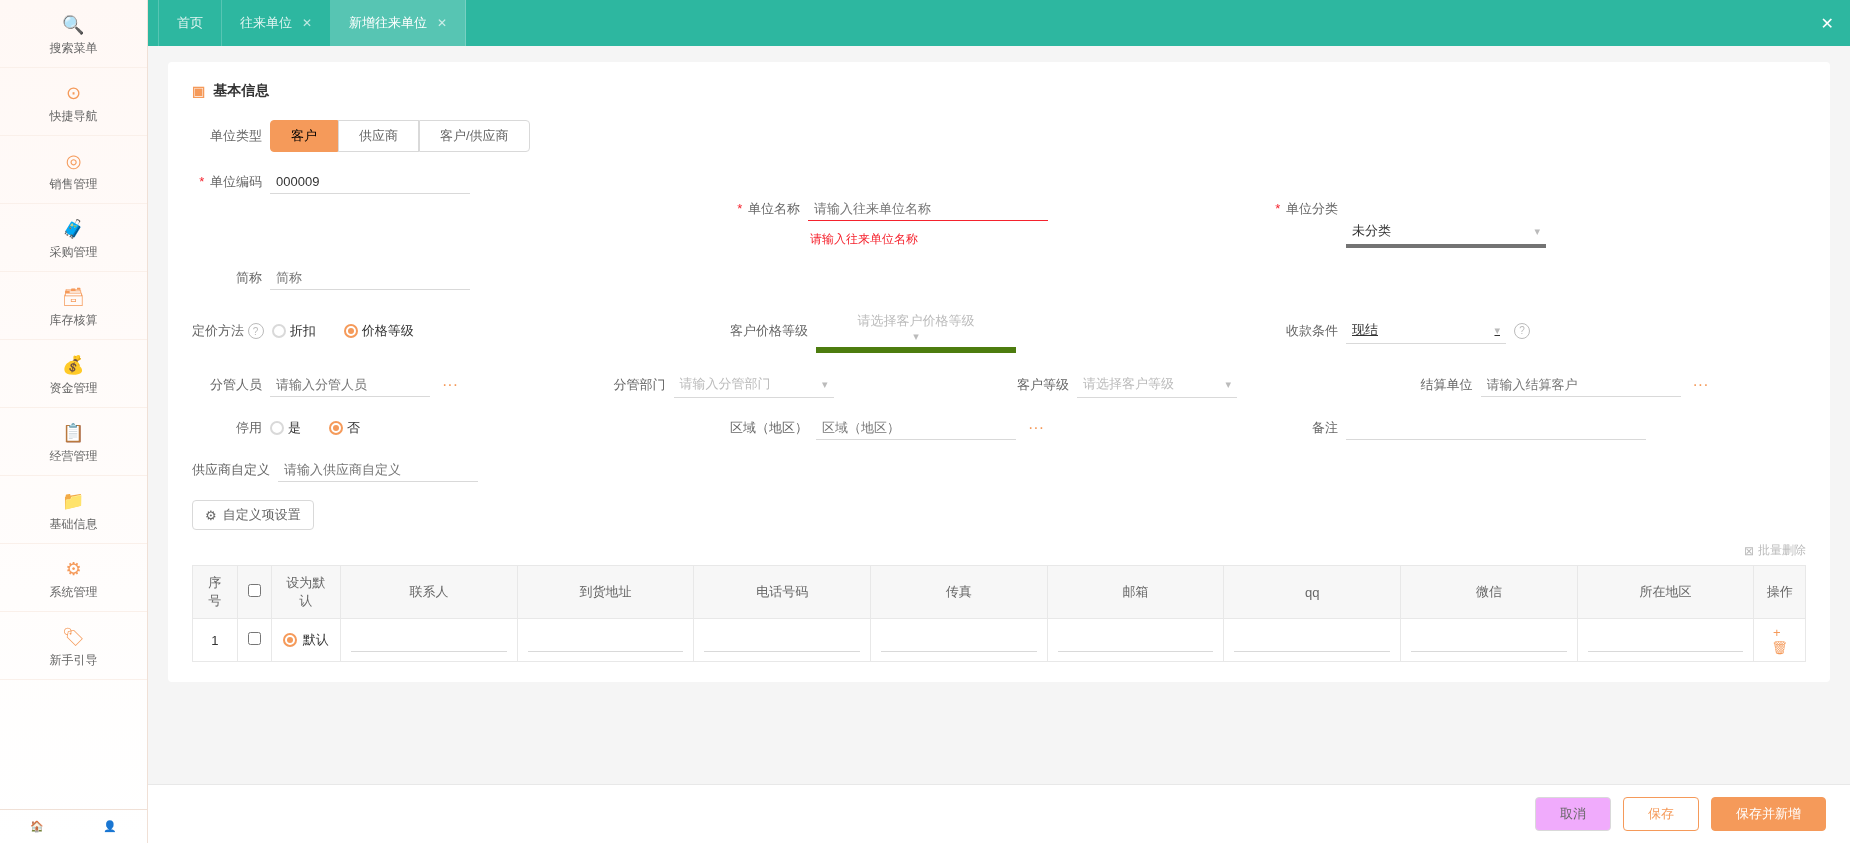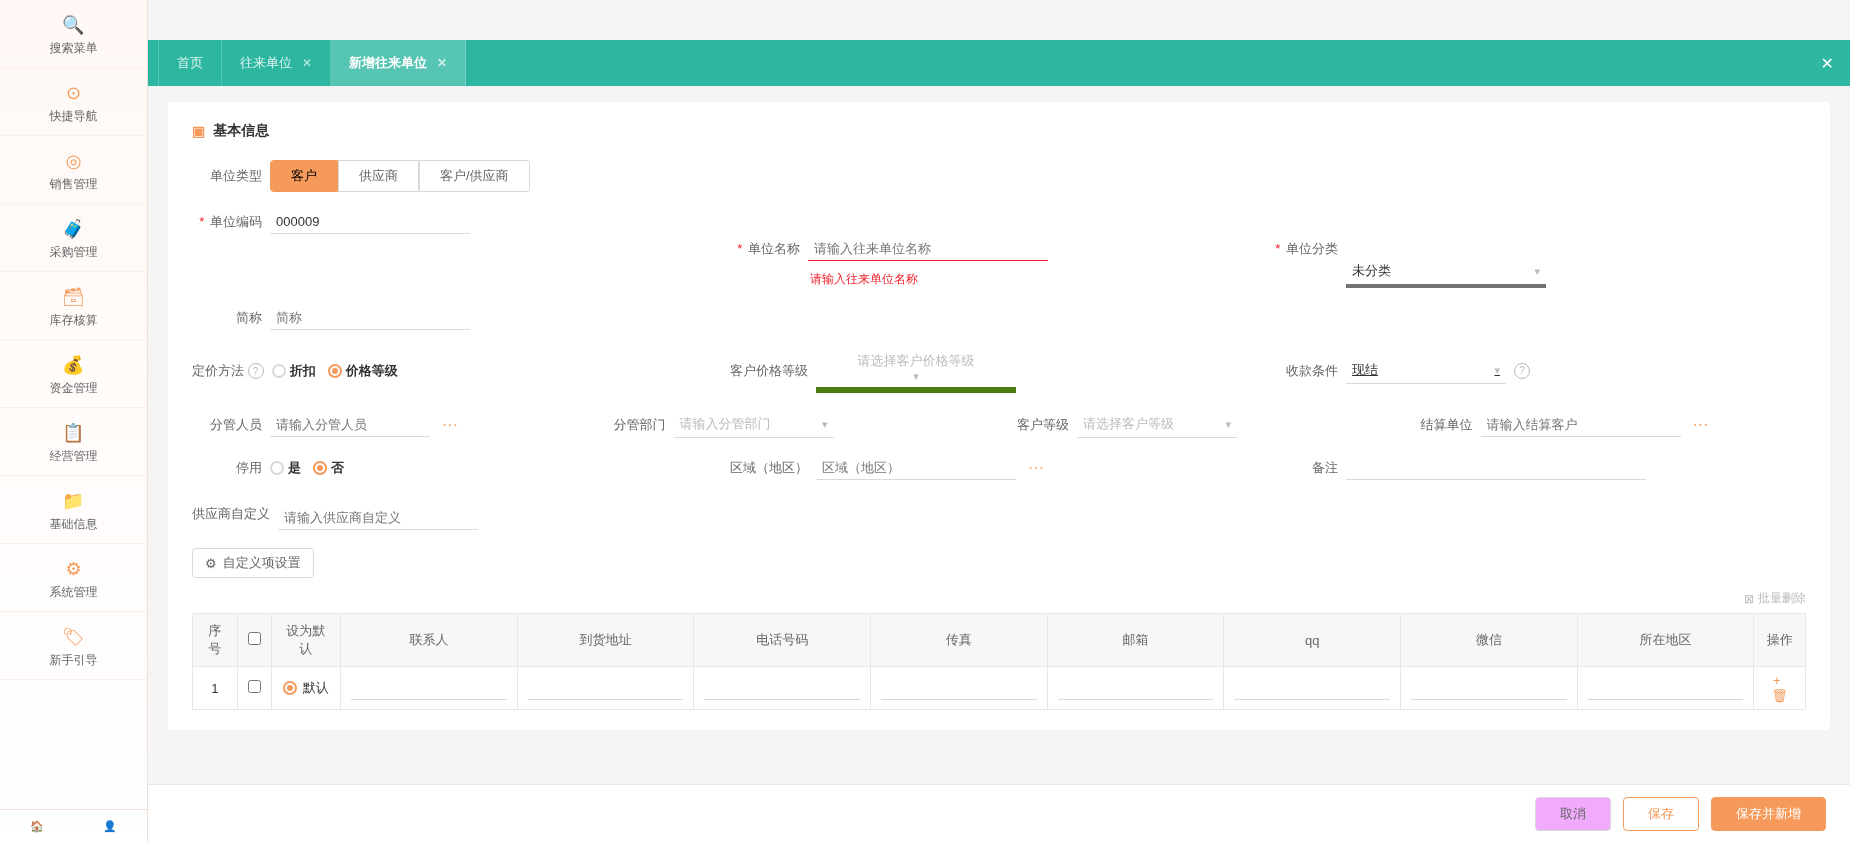--- a/index.html
+++ b/index.html
@@ -40,35 +40,34 @@
 
     
     .tab-bar {
       background: #2db7a0;
       display: flex;
       align-items: center;
       height: 46px;
       padding: 0 10px;
       flex-shrink: 0;
       position: relative;
-      margin-top: 40px;
     }
     .tab {
       display: flex;
       align-items: center;
       padding: 0 18px;
       height: 46px;
       color: rgba(255,255,255,0.85);
       cursor: pointer;
       font-size: 13px;
       gap: 6px;
       border-right: 1px solid rgba(255,255,255,0.2);
     }
     .tab:first-child { border-left: 1px solid rgba(255,255,255,0.2); }
-    .tab.active { background: rgba(255,255,255,0.2); color: #fff; font-weight: 700; }
+    .tab.active { background: rgba(255,255,255,0.2); color: #fff; font-weight: 400; }
     .tab .close-btn { font-size: 12px; color: rgba(255,255,255,0.7); cursor: pointer; margin-left: 4px; }
     .tab-close-global { position: absolute; right: 16px; color: #fff; cursor: pointer; font-size: 16px; }
 
     
     .content {
       flex: 1;
       background: #f5f5f5;
       overflow-y: auto;
       padding: 16px 20px;
     }
@@ -136,21 +135,21 @@
       cursor: pointer;
       display: flex;
       align-items: center;
       justify-content: space-between;
     }
     .select-placeholder { color: #bbb; }
     .select-value { color: #333; }
     .chevron { color: #bbb; font-size: 11px; }
 
     
-    .radio-group { display: flex; gap: 12px; align-items: center; font-weight: bold; }
+    .radio-group { display: flex; gap: 28px; align-items: center; }
     .radio-item { display: flex; align-items: center; gap: 4px; cursor: pointer; color: #333; font-size: 13px; }
     .radio-circle {
       width: 14px; height: 14px; border-radius: 50%;
       border: 2px solid #d9d9d9;
       display: flex; align-items: center; justify-content: center;
       flex-shrink: 0;
     }
     .radio-circle.checked { border-color: #f59a5a; }
     .radio-circle.checked::after { content: ''; width: 6px; height: 6px; border-radius: 50%; background: #f59a5a; }
 
@@ -455,21 +454,21 @@
         </div>
         <div class="form-group">
           <span class="form-label">备注</span>
           <input class="form-input" style="max-width: 300px;">
         </div>
       </div>
 
       <div class="form-row">
         <div class="form-group">
           <span class="form-label">供应商自定义</span>
-          <input class="form-input" placeholder="请输入供应商自定义" style="max-width: 200px; margin-top: 8px;">
+          <input class="form-input" placeholder="请输入供应商自定义" style="max-width: 200px;">
         </div>
       </div>
 
       <button class="custom-btn">
         <span>⚙</span>
         <span>自定义项设置</span>
       </button>
 
       <div class="batch-delete">
         <span>⊠</span>

